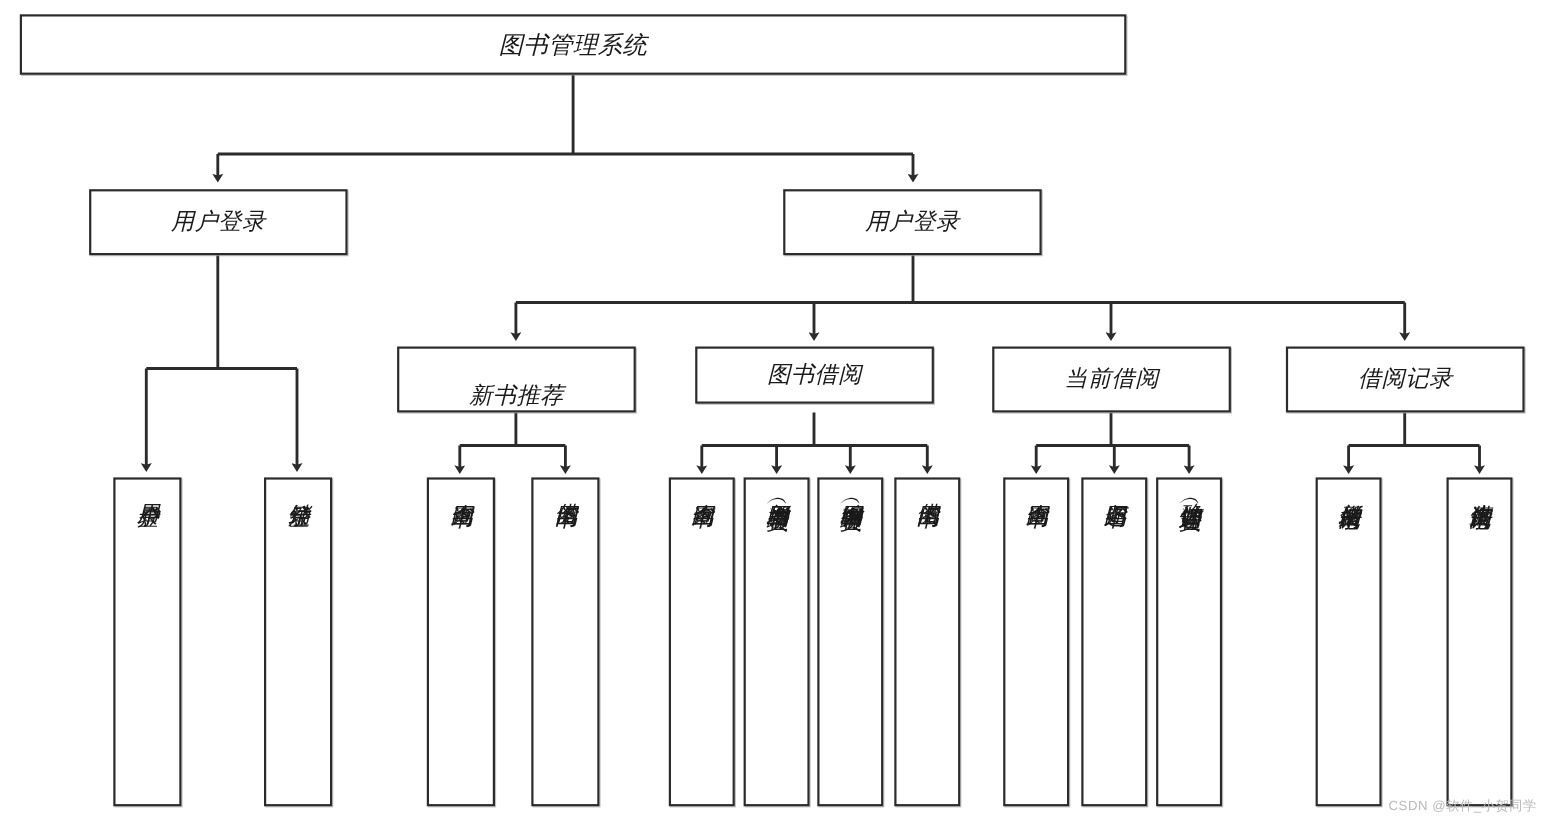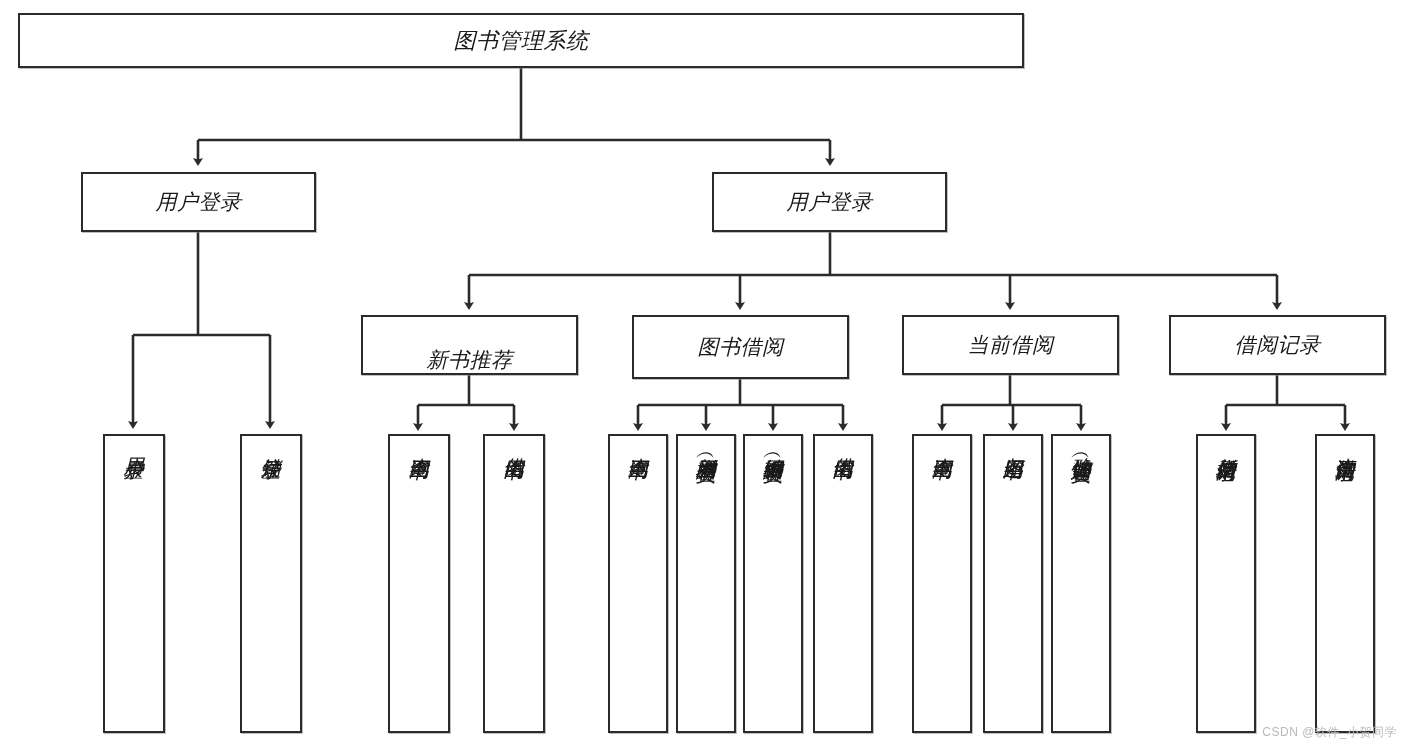--- a/index.html
+++ b/index.html
@@ -146,21 +146,21 @@
   </div>
 
   <div class="node horiz" style="left:712px; top:172px; width:235px; height:60px;">
     <span class="label">用户登录</span>
   </div>
 
   <div class="node horiz" style="left:361px; top:315px; width:217px; height:60px;align-items:flex-end;">
     <span class="label">新书推荐</span>
   </div>
 
-  <div class="node horiz" style="left:632px; top:315px; width:217px; height:64px;">
+  <div class="node horiz" style="left:632px; top:315px; width:217px; height:52px;">
     <span class="label">图书借阅</span>
   </div>
 
   <div class="node horiz" style="left:902px; top:315px; width:217px; height:60px;">
     <span class="label">当前借阅</span>
   </div>
 
   <div class="node horiz" style="left:1169px; top:315px; width:217px; height:60px;">
     <span class="label">借阅记录</span>
   </div>

